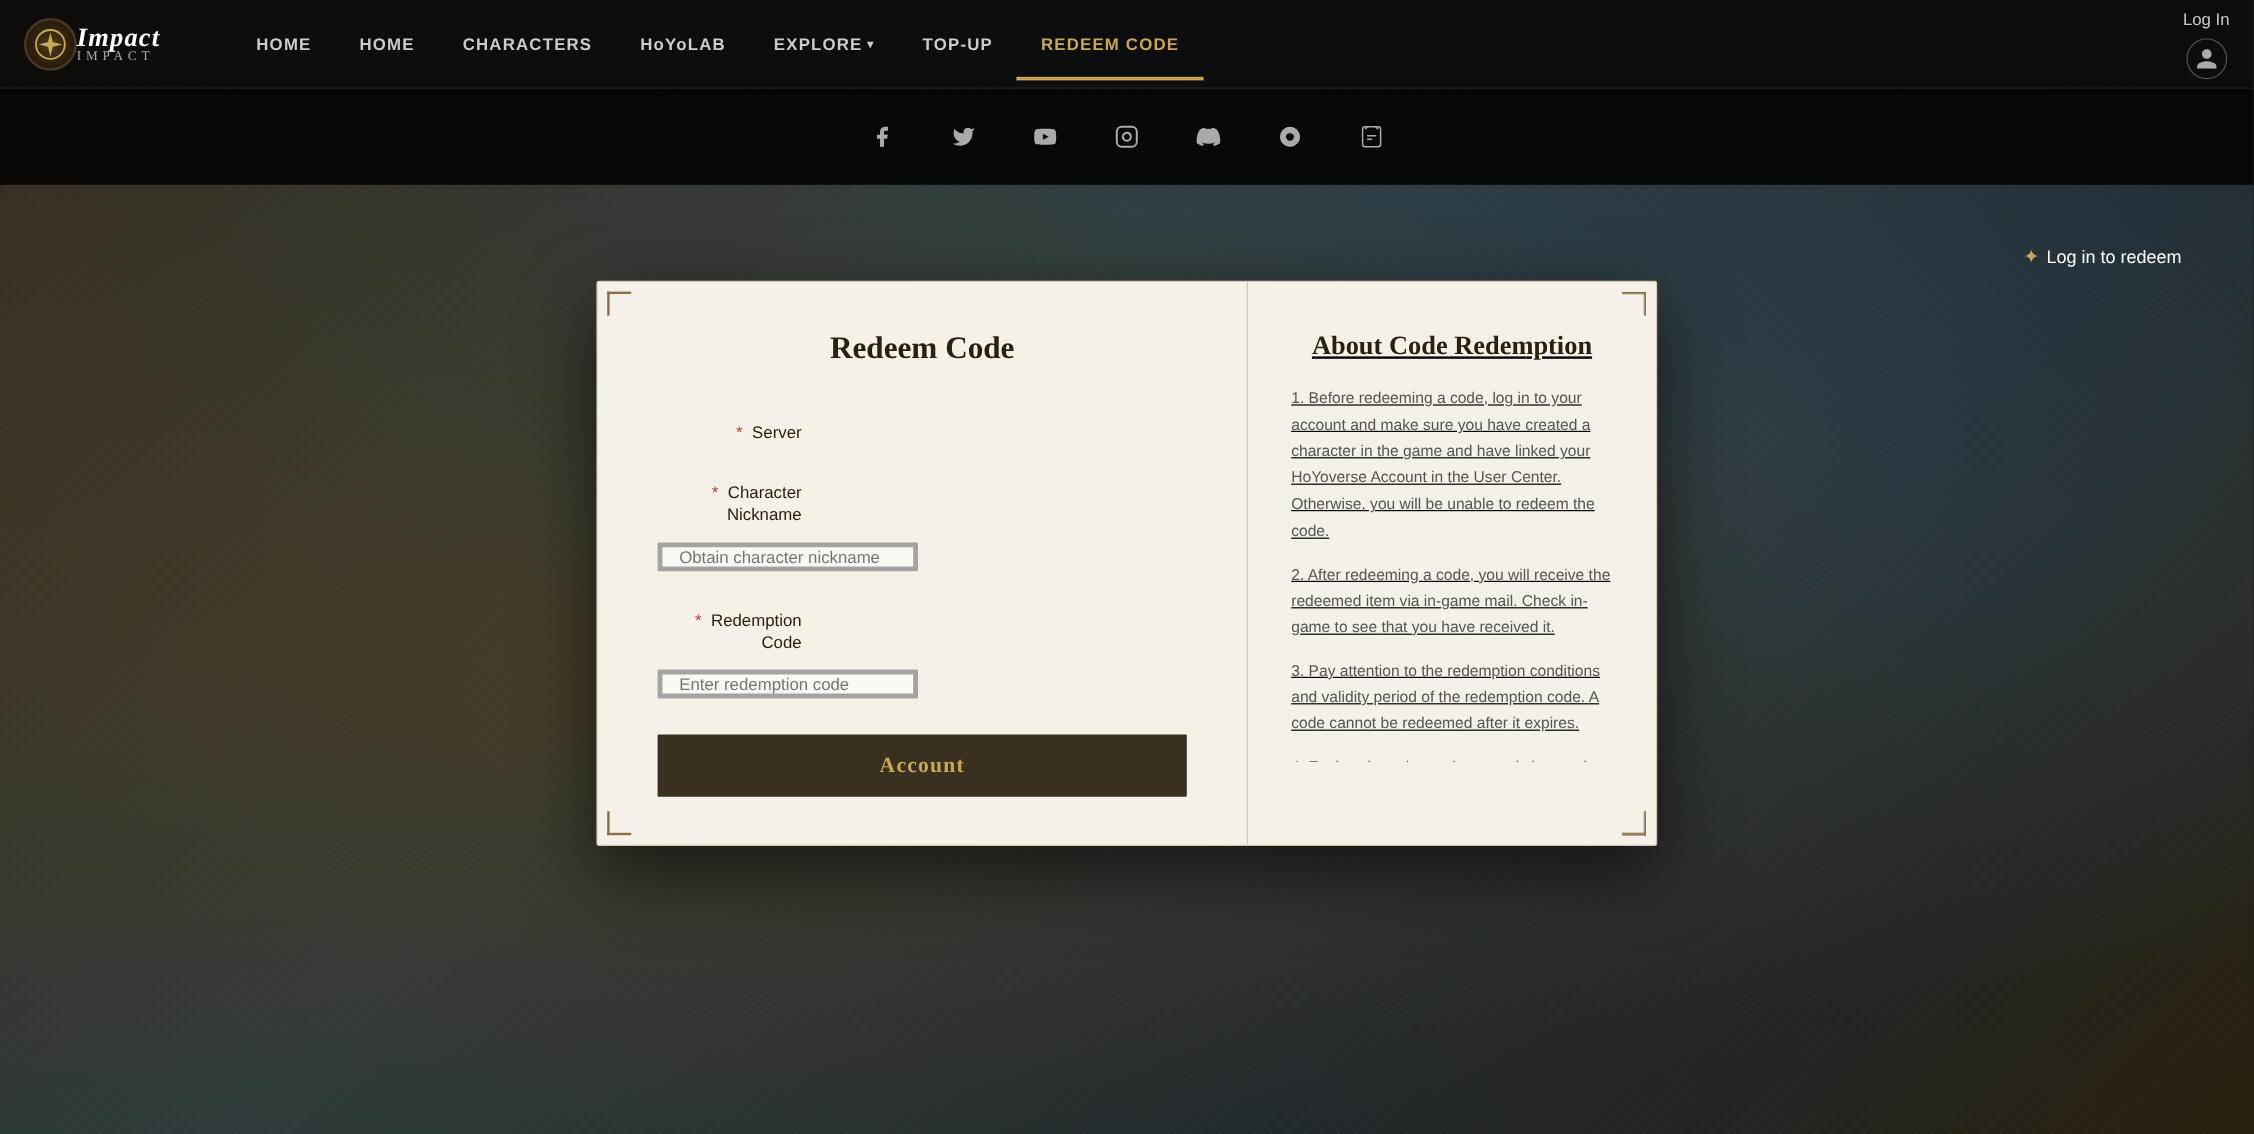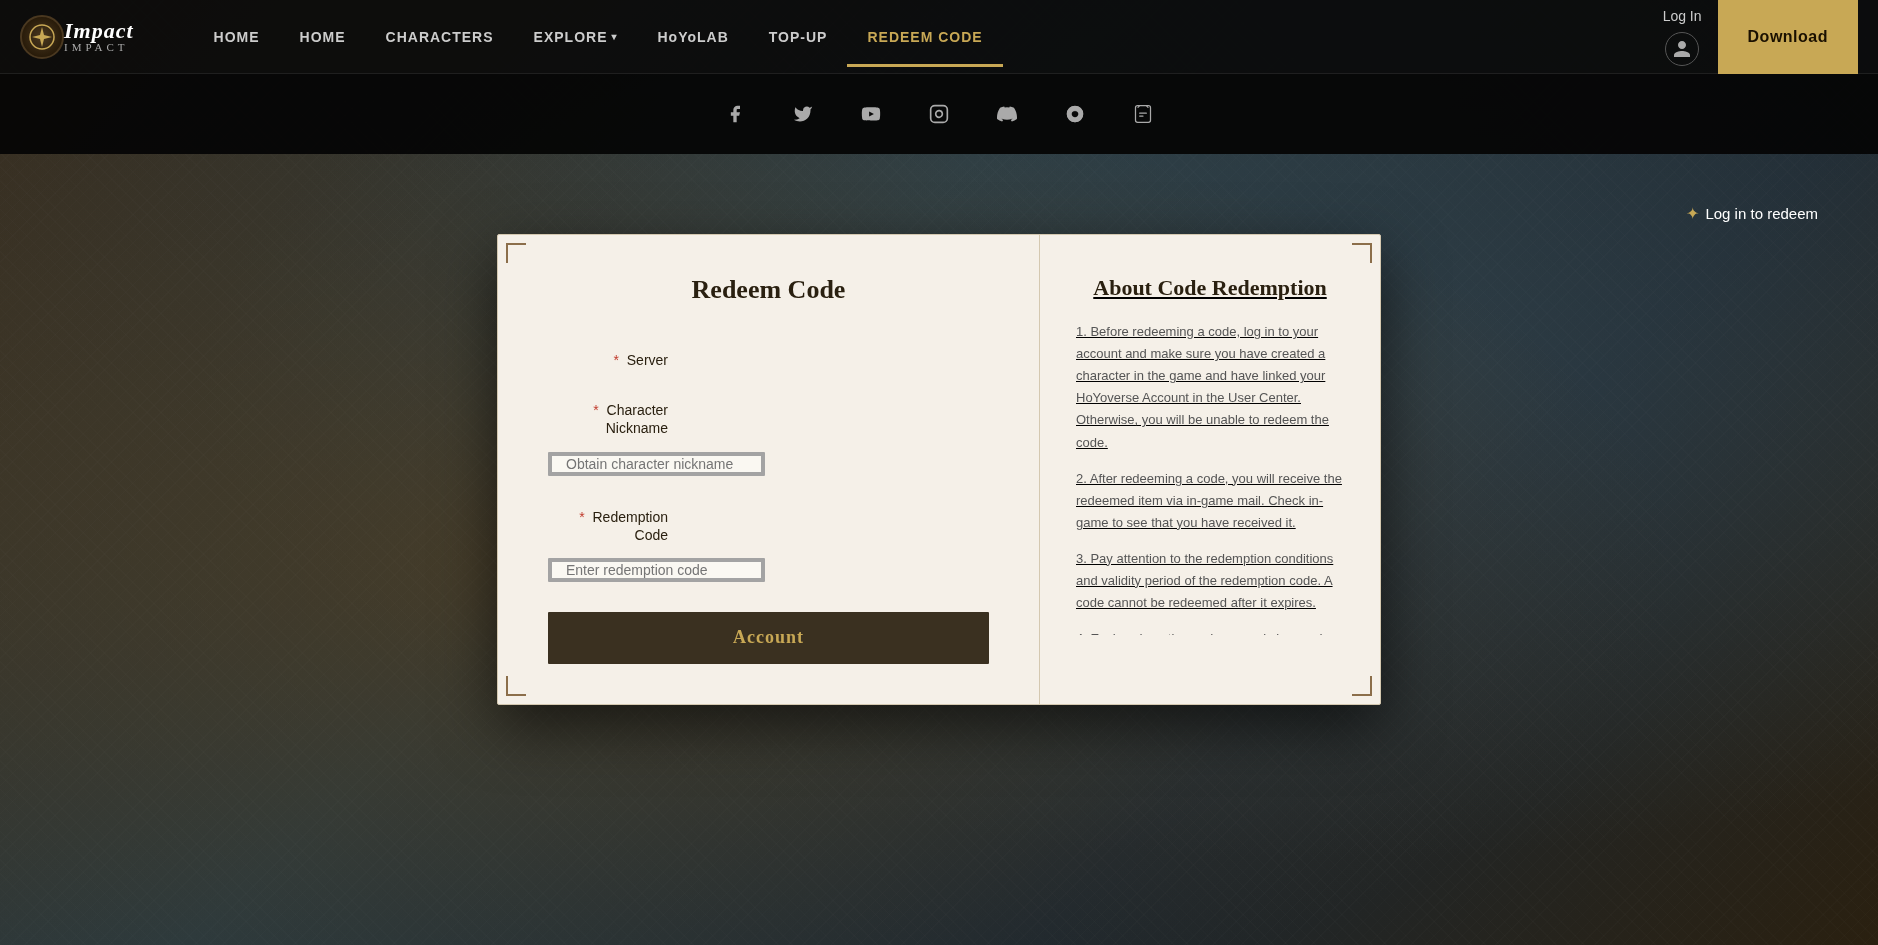--- a/index.html
+++ b/index.html
@@ -401,39 +401,38 @@
     <div class="logo-text">
       <span class="logo-main">Impact</span>
       <span class="logo-sub">Impact</span>
     </div>
   </a>
 
   <nav class="navbar-nav">
     <a class="nav-item" href="#">HOME</a>
     <a class="nav-item" href="#">HOME</a>
     <a class="nav-item" href="#">CHARACTERS</a>
+    <a class="nav-item" href="#">HoYoLAB</a>
     <a class="nav-item" href="#">
       <span>EXPLORE</span>
       <span class="chevron">▾</span>
     </a>
-    <a class="nav-item" href="#">HoYoLAB</a>
     <a class="nav-item" href="#">TOP-UP</a>
     <a class="nav-item active" href="#">REDEEM CODE</a>
   </nav>
 
   <div class="navbar-right">
     <div class="login-btn">
       <span>Log In</span>
       <div class="login-icon">
         <svg width="20" height="20" viewBox="0 0 24 24" fill="#aaa">
           <path d="M12 12c2.7 0 4.8-2.1 4.8-4.8S14.7 2.4 12 2.4 7.2 4.5 7.2 7.2 9.3 12 12 12zm0 2.4c-3.2 0-9.6 1.6-9.6 4.8v2.4h19.2v-2.4c0-3.2-6.4-4.8-9.6-4.8z"></path>
         </svg>
       </div>
     </div>
-    <button class="download-btn">Download</button>
   </div>
 </nav>
 
 <div class="modal-backdrop">
   <div class="modal">
 
     <div class="corner corner-tl"></div>
     <div class="corner corner-tr"></div>
     <div class="corner corner-bl"></div>
     <div class="corner corner-br"></div>

